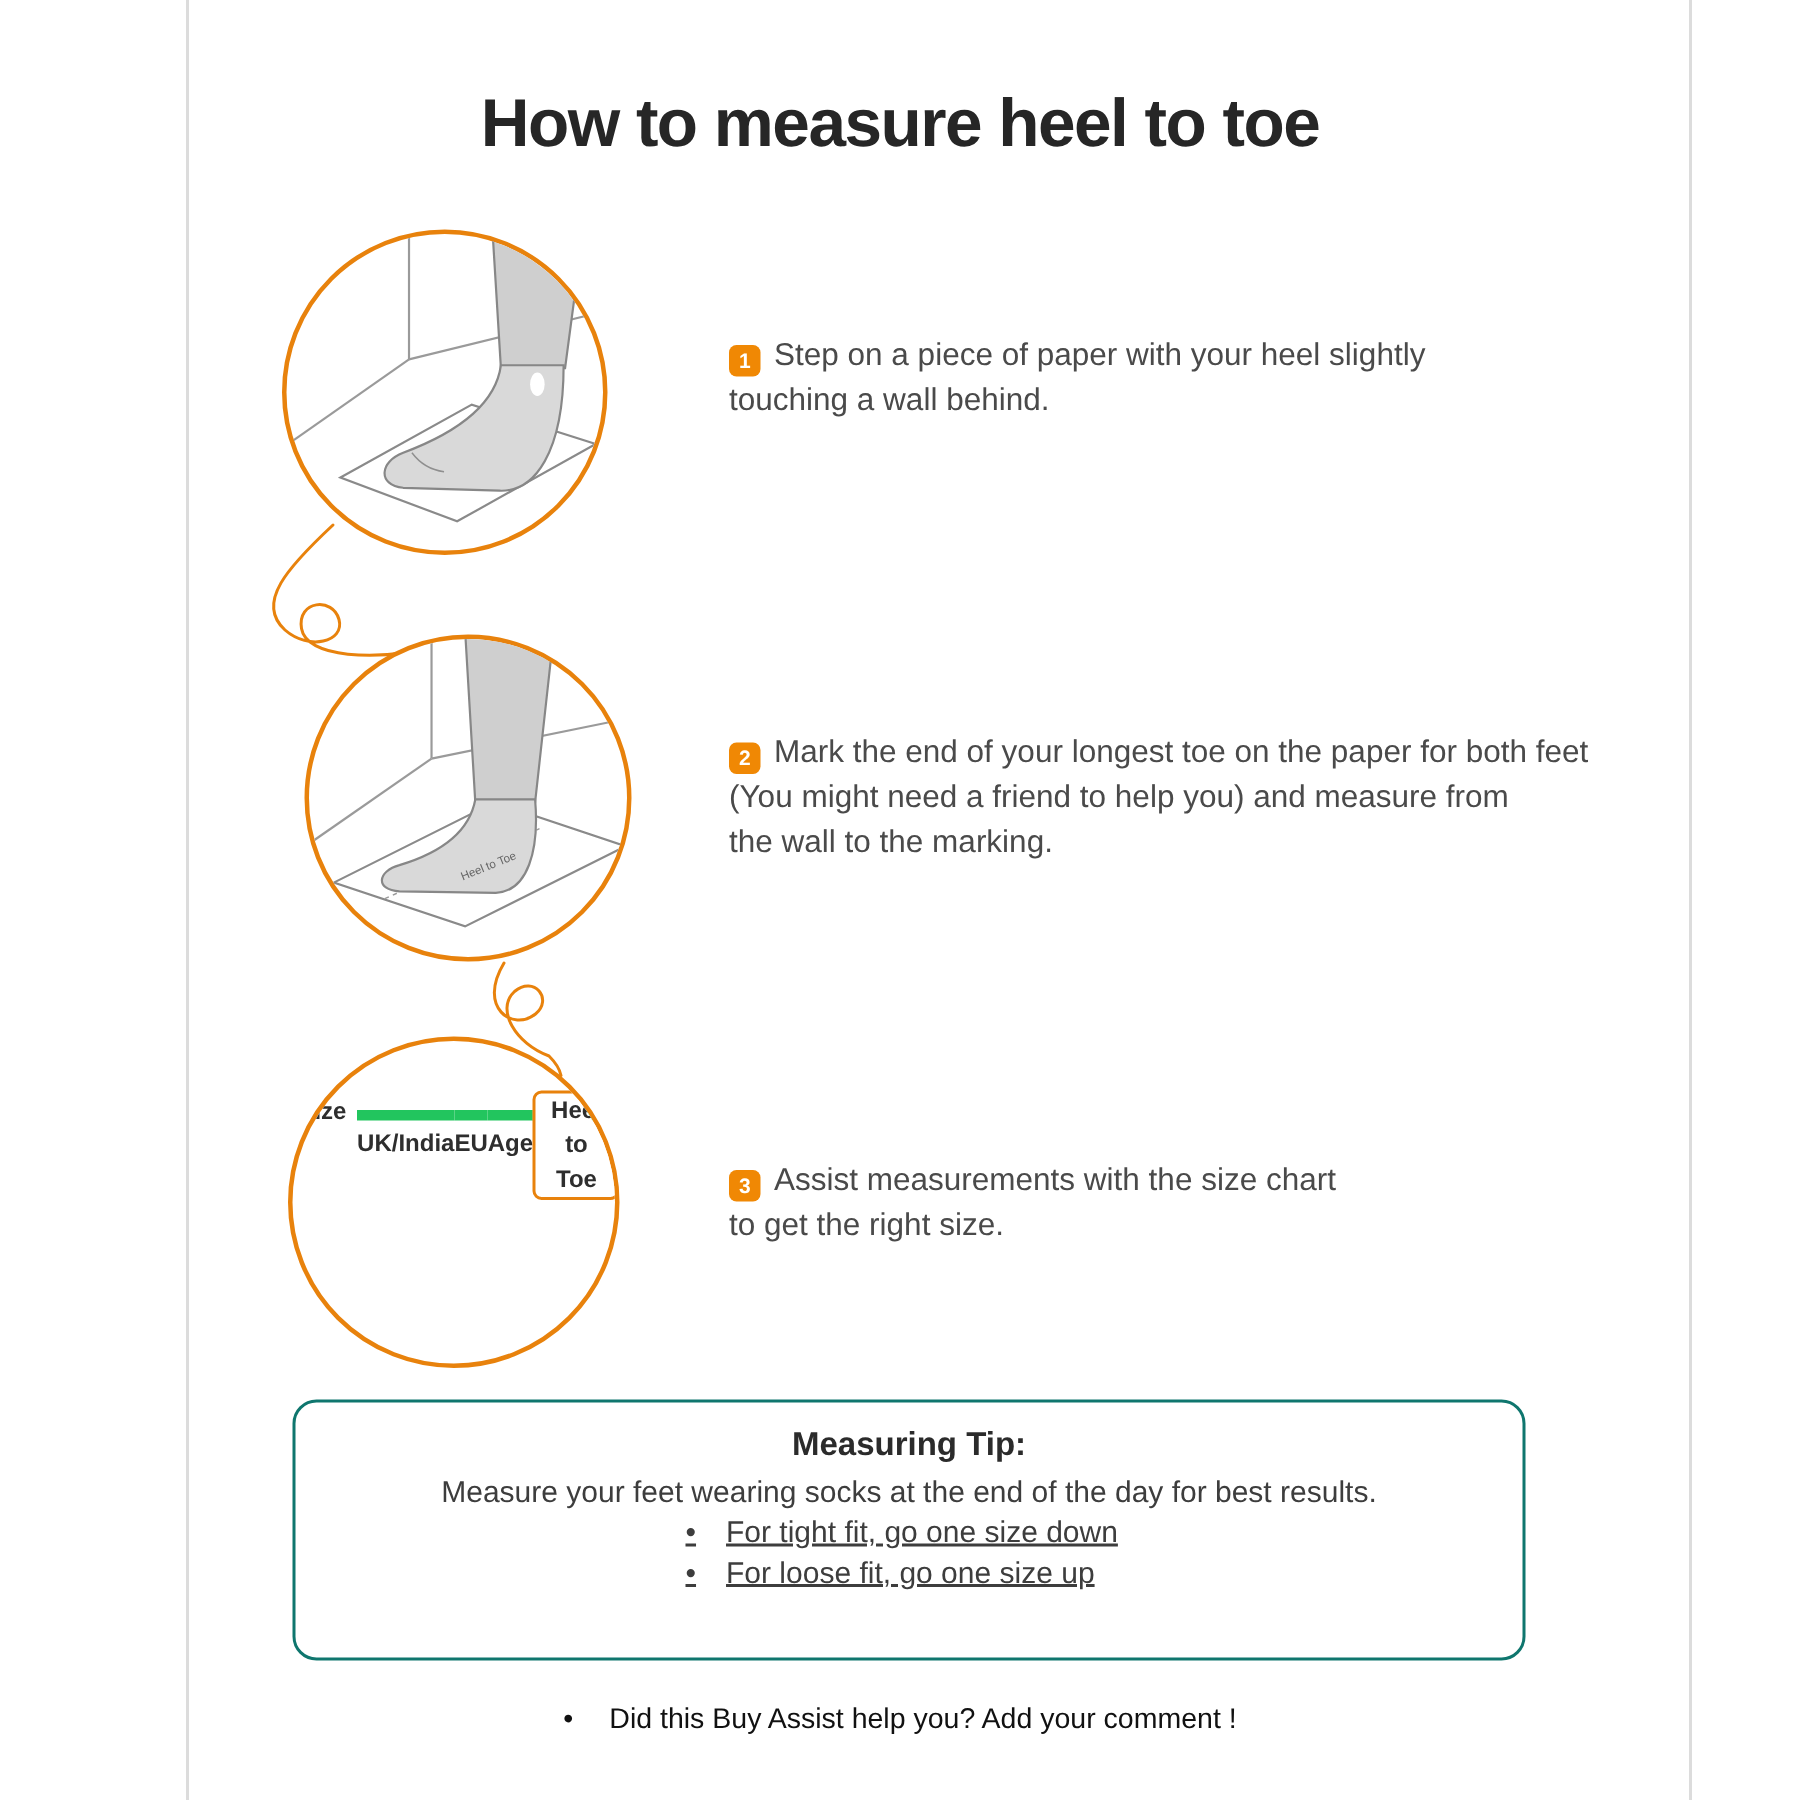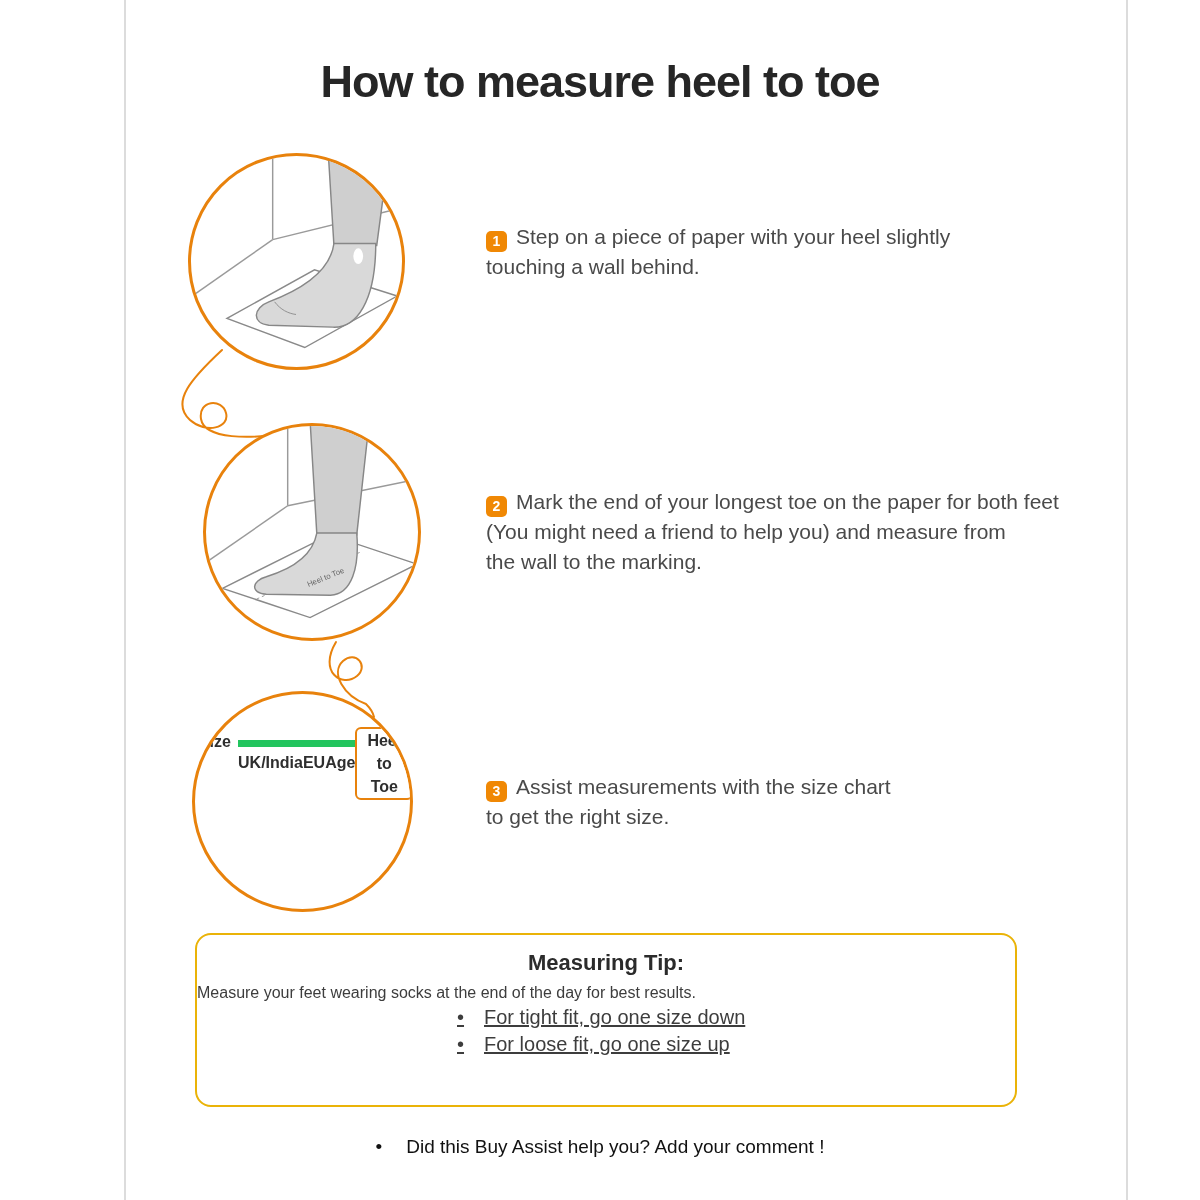--- a/index.html
+++ b/index.html
@@ -33,23 +33,23 @@
   
   .step { position:absolute; left:450px; width:600px; font-size:21px; line-height:30px; color:#4a4a4a;margin-left:36px; }
   .s1 { top:222px; } .s2 { top:487px; } .s3 { top:772px; }
   .badge { display:inline-block; width:21px; height:21px; border-radius:5px; background:#F08804;
            color:#fff; font-size:14px; font-weight:700; text-align:center; line-height:21px;
            margin-right:9px; vertical-align:-2px; }
   .step-text { white-space:pre-line; }
 
   
   .tipbox { position:absolute; left:195px; top:933px; width:822px; height:174px; box-sizing:border-box;
-            border:2px solid #eab308; border-radius:16px; color:#3d3d3d; }
+            border:2px solid #0f766e; border-radius:16px; color:#3d3d3d; }
   .tip-title { text-align:center; font-weight:700; font-size:22px; color:#2b2b2b; margin-top:15px; }
-  .tip-line1 { text-align:left; font-size:16px; margin-top:8px; }
+  .tip-line1 { text-align:center; font-size:20px; margin-top:8px; }
   .tip-intro { margin-left:260px; font-size:20px; margin-top:9px; }
   .tip-bullet { margin-left:260px; font-size:20px; margin-top:4px;text-decoration:underline; }
   .tip-bullet::before { content:"\2022"; margin-right:20px; }
 
   
   .footer { position:absolute; left:0; right:0; top:1136px; text-align:center;
             font-size:19px; font-weight:400; color:#111; }
   .footer-text::before { content:"\2022"; margin-right:24px; }
 </style>
 </head>

